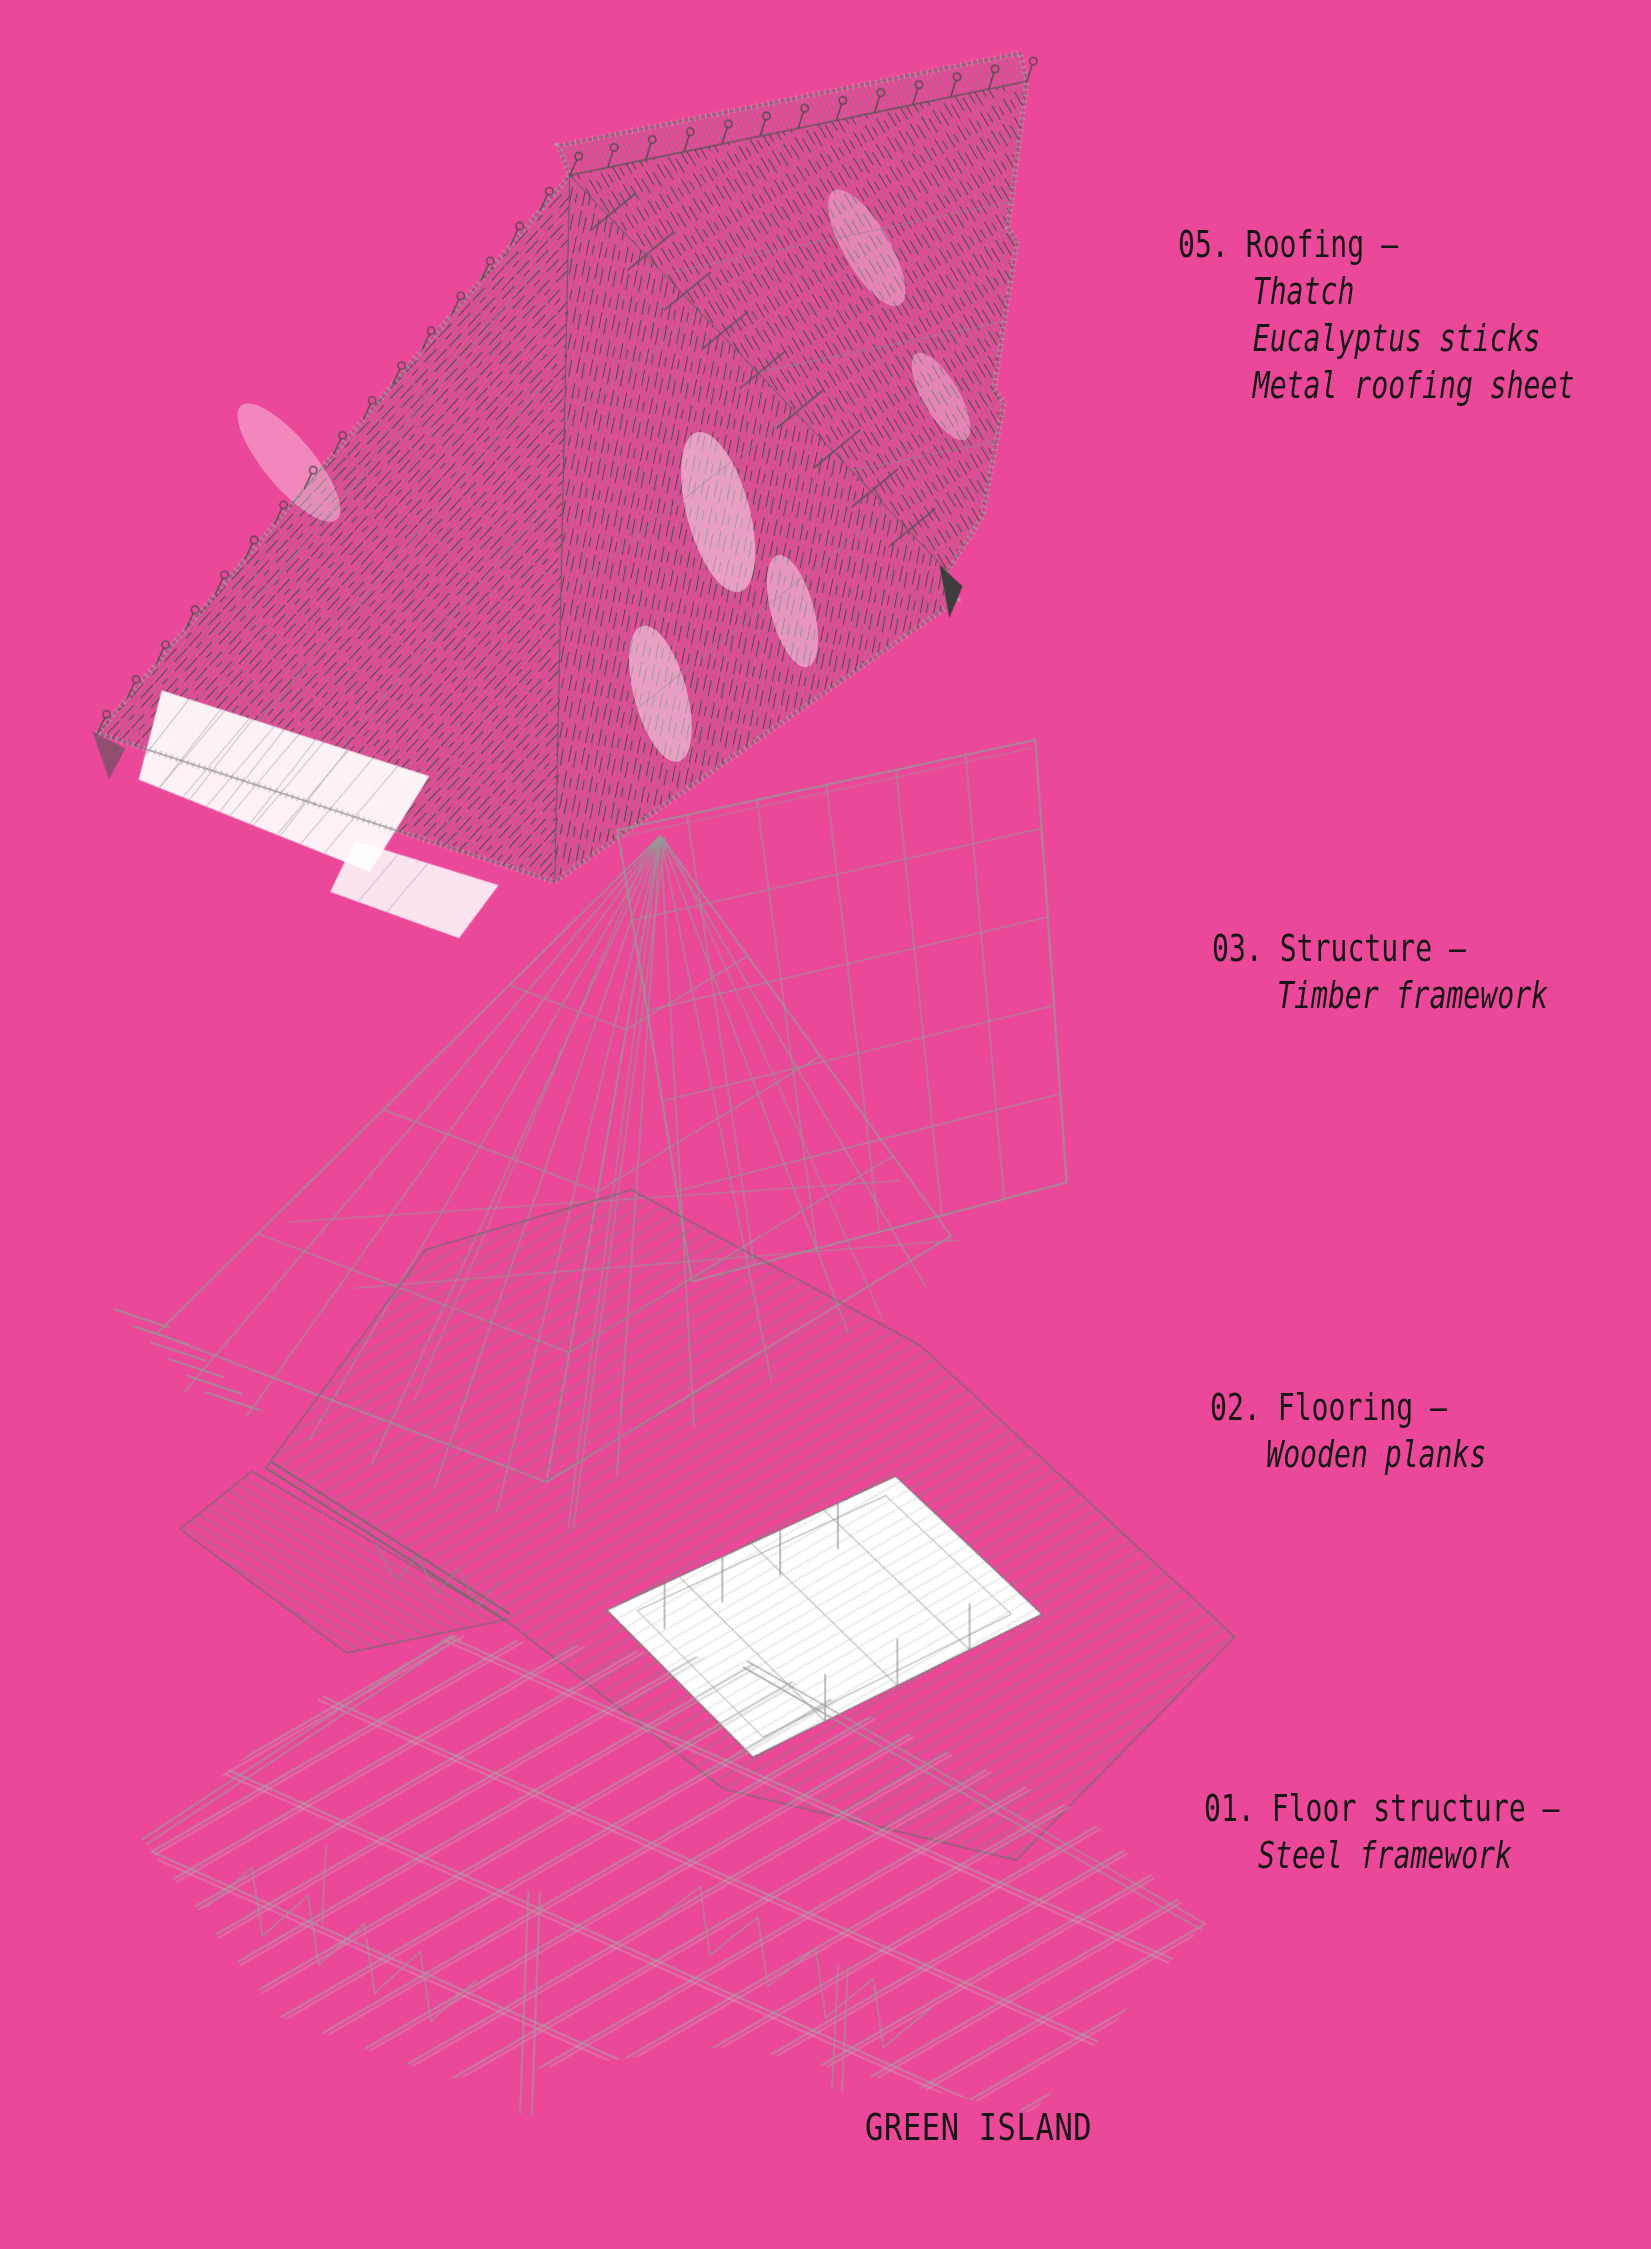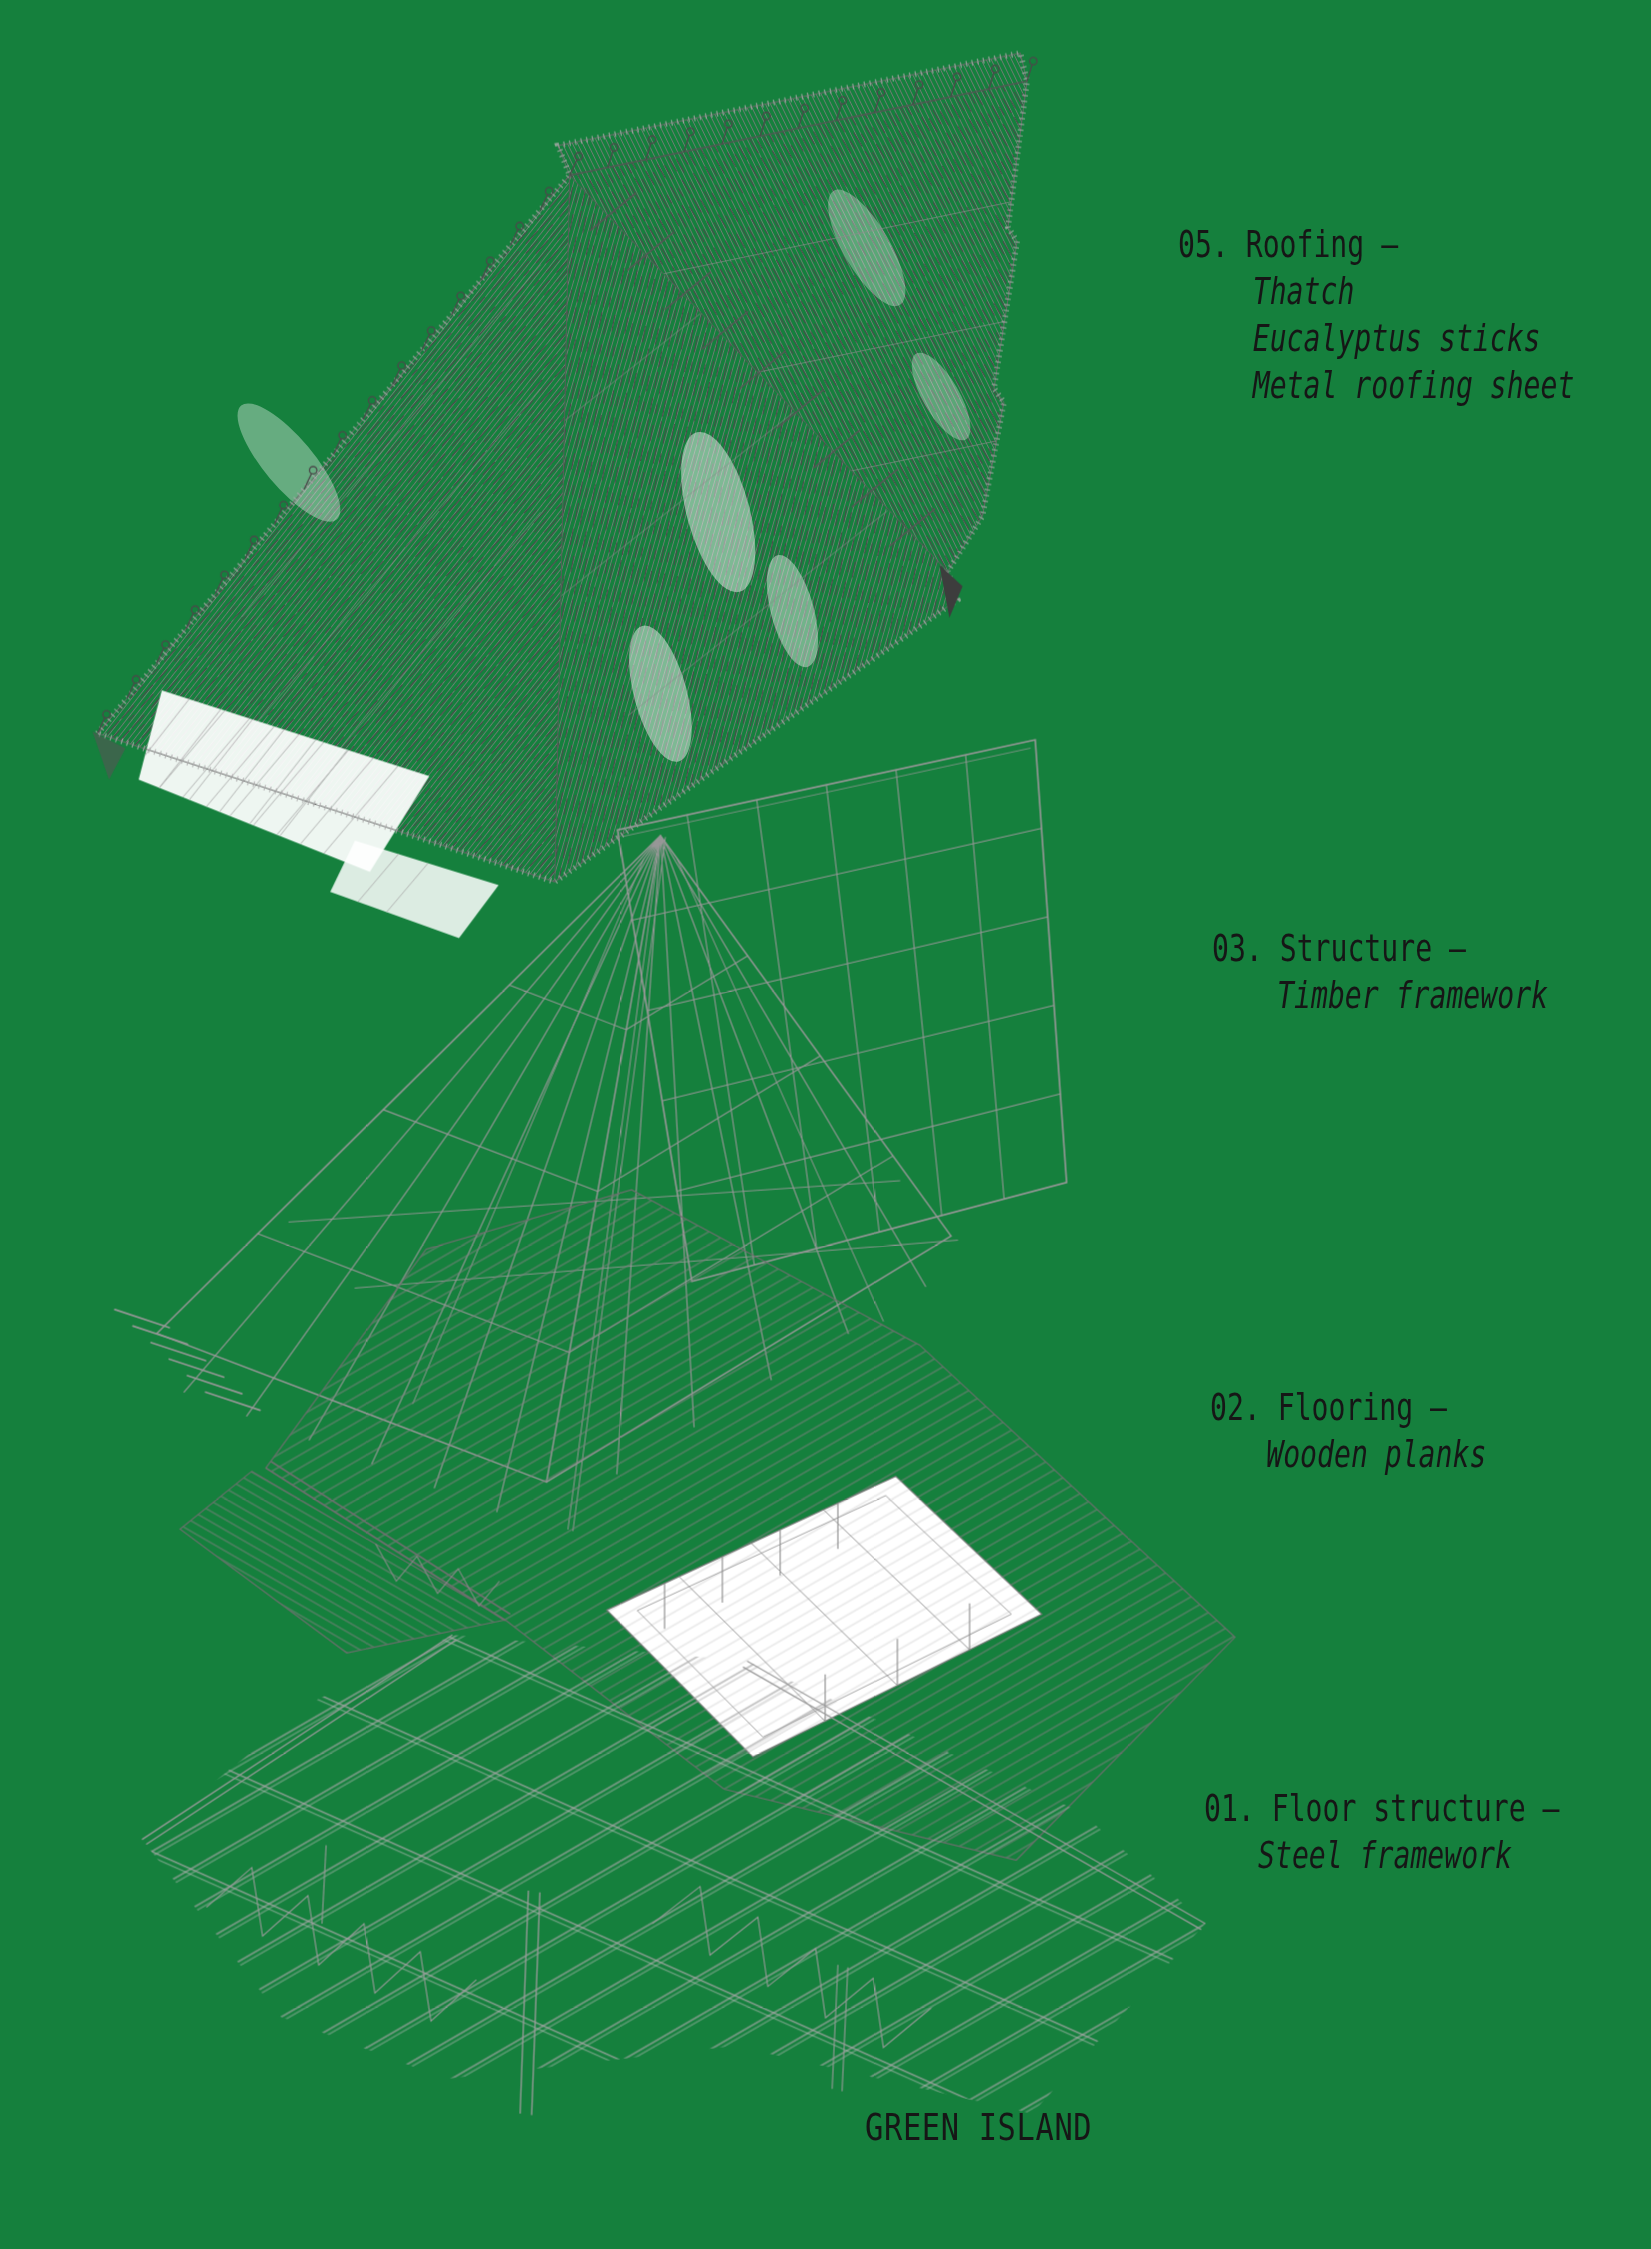--- a/index.html
+++ b/index.html
@@ -1,16 +1,16 @@
 <!DOCTYPE html>
 <html style="font-size:13.2px"><head>
 <meta charset="utf-8">
 <style>
   html,body{margin:0;padding:0;background:#ffffff}
-  .sheet{position:relative;width:1651px;height:2250px;background:#15803d;overflow:hidden;
+  .sheet{position:relative;width:1651px;height:2250px;background:#ec4899;overflow:hidden;
          font-family:"DejaVu Sans Mono","Liberation Mono",monospace;color:#161616}
   svg.drawing{position:absolute;left:0;top:0;width:1651px;height:2250px}
   .legend-item{position:absolute;font-size:38px;line-height:47px;font-weight:500;
                transform:scaleX(0.74);transform-origin:0 0;white-space:nowrap}
   .legend-heading{font-style:normal}
   .materials .mat{font-style:italic}
   .project-title{position:absolute;left:865px;top:2107px;font-size:38px;line-height:40px;
                  font-weight:500;transform:scaleX(0.8);transform-origin:0 0;white-space:nowrap;
                  letter-spacing:0.8px}
 </style>

